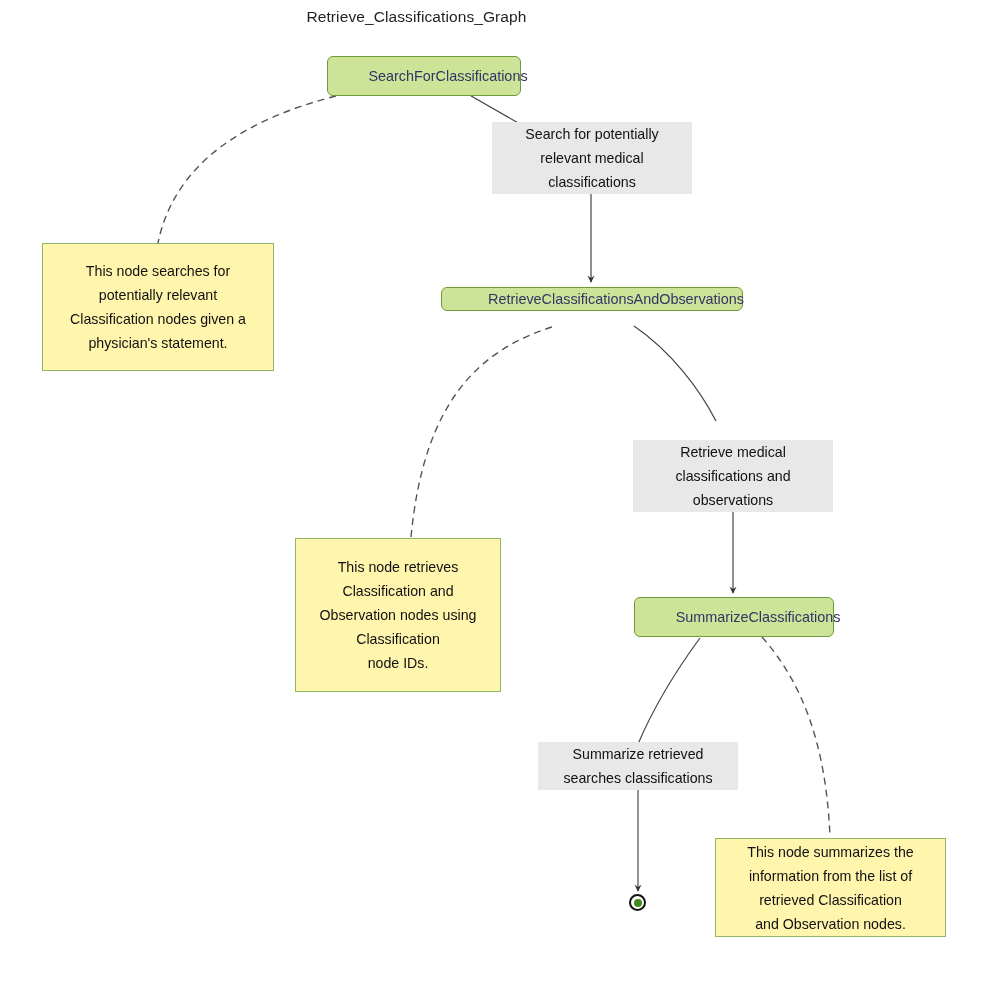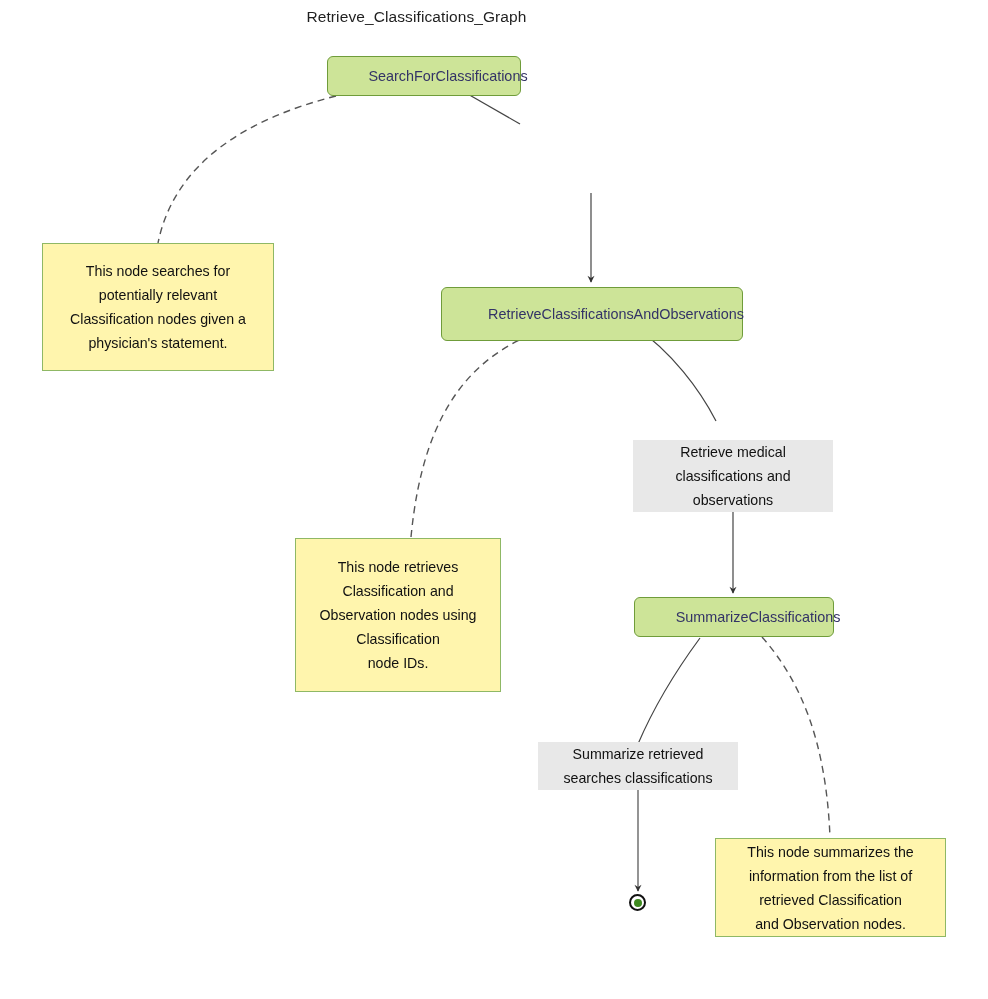--- a/index.html
+++ b/index.html
@@ -137,32 +137,37 @@
 
     <path d="M 638,790 L 638,891" fill="none" stroke="#666666" stroke-width="1.4" marker-end="url(#arrow)"></path>
 
     <path d="M 762,637 C 800,680 826,740 830,837" fill="none" stroke="#555555" stroke-width="1.4" stroke-dasharray="7,5"></path>
   </svg>
 
   <div class="node" style="left:327px; top:56px; width:194px; height:40px;">
     <span>SearchForClassifications</span>
   </div>
 
-  <div class="node" style="left:441px; top:287px; width:302px; height:54px;">
+  <div class="node" style="left:441px; top:287px; width:302px; height:24px;">
     <span>RetrieveClassificationsAndObservations</span>
   </div>
 
   <div class="node" style="left:634px; top:597px; width:200px; height:40px;">
     <span>SummarizeClassifications</span>
   </div>
 
   <div class="end-node" style="left:629px; top:894px;">
     <div class="inner"></div>
   </div>
 
+  <div class="edge-label" style="left:492px; top:122px; width:200px; height:72px;">
+    <span>Search for potentially</span>
+    <span>relevant medical</span>
+    <span>classifications</span>
+  </div>
 
   <div class="edge-label" style="left:633px; top:420px; width:200px; height:72px;margin-top:20px;">
     <span>Retrieve medical</span>
     <span>classifications and</span>
     <span>observations</span>
   </div>
 
   <div class="edge-label" style="left:538px; top:742px; width:200px; height:48px;">
     <span>Summarize retrieved</span>
     <span>searches classifications</span>

